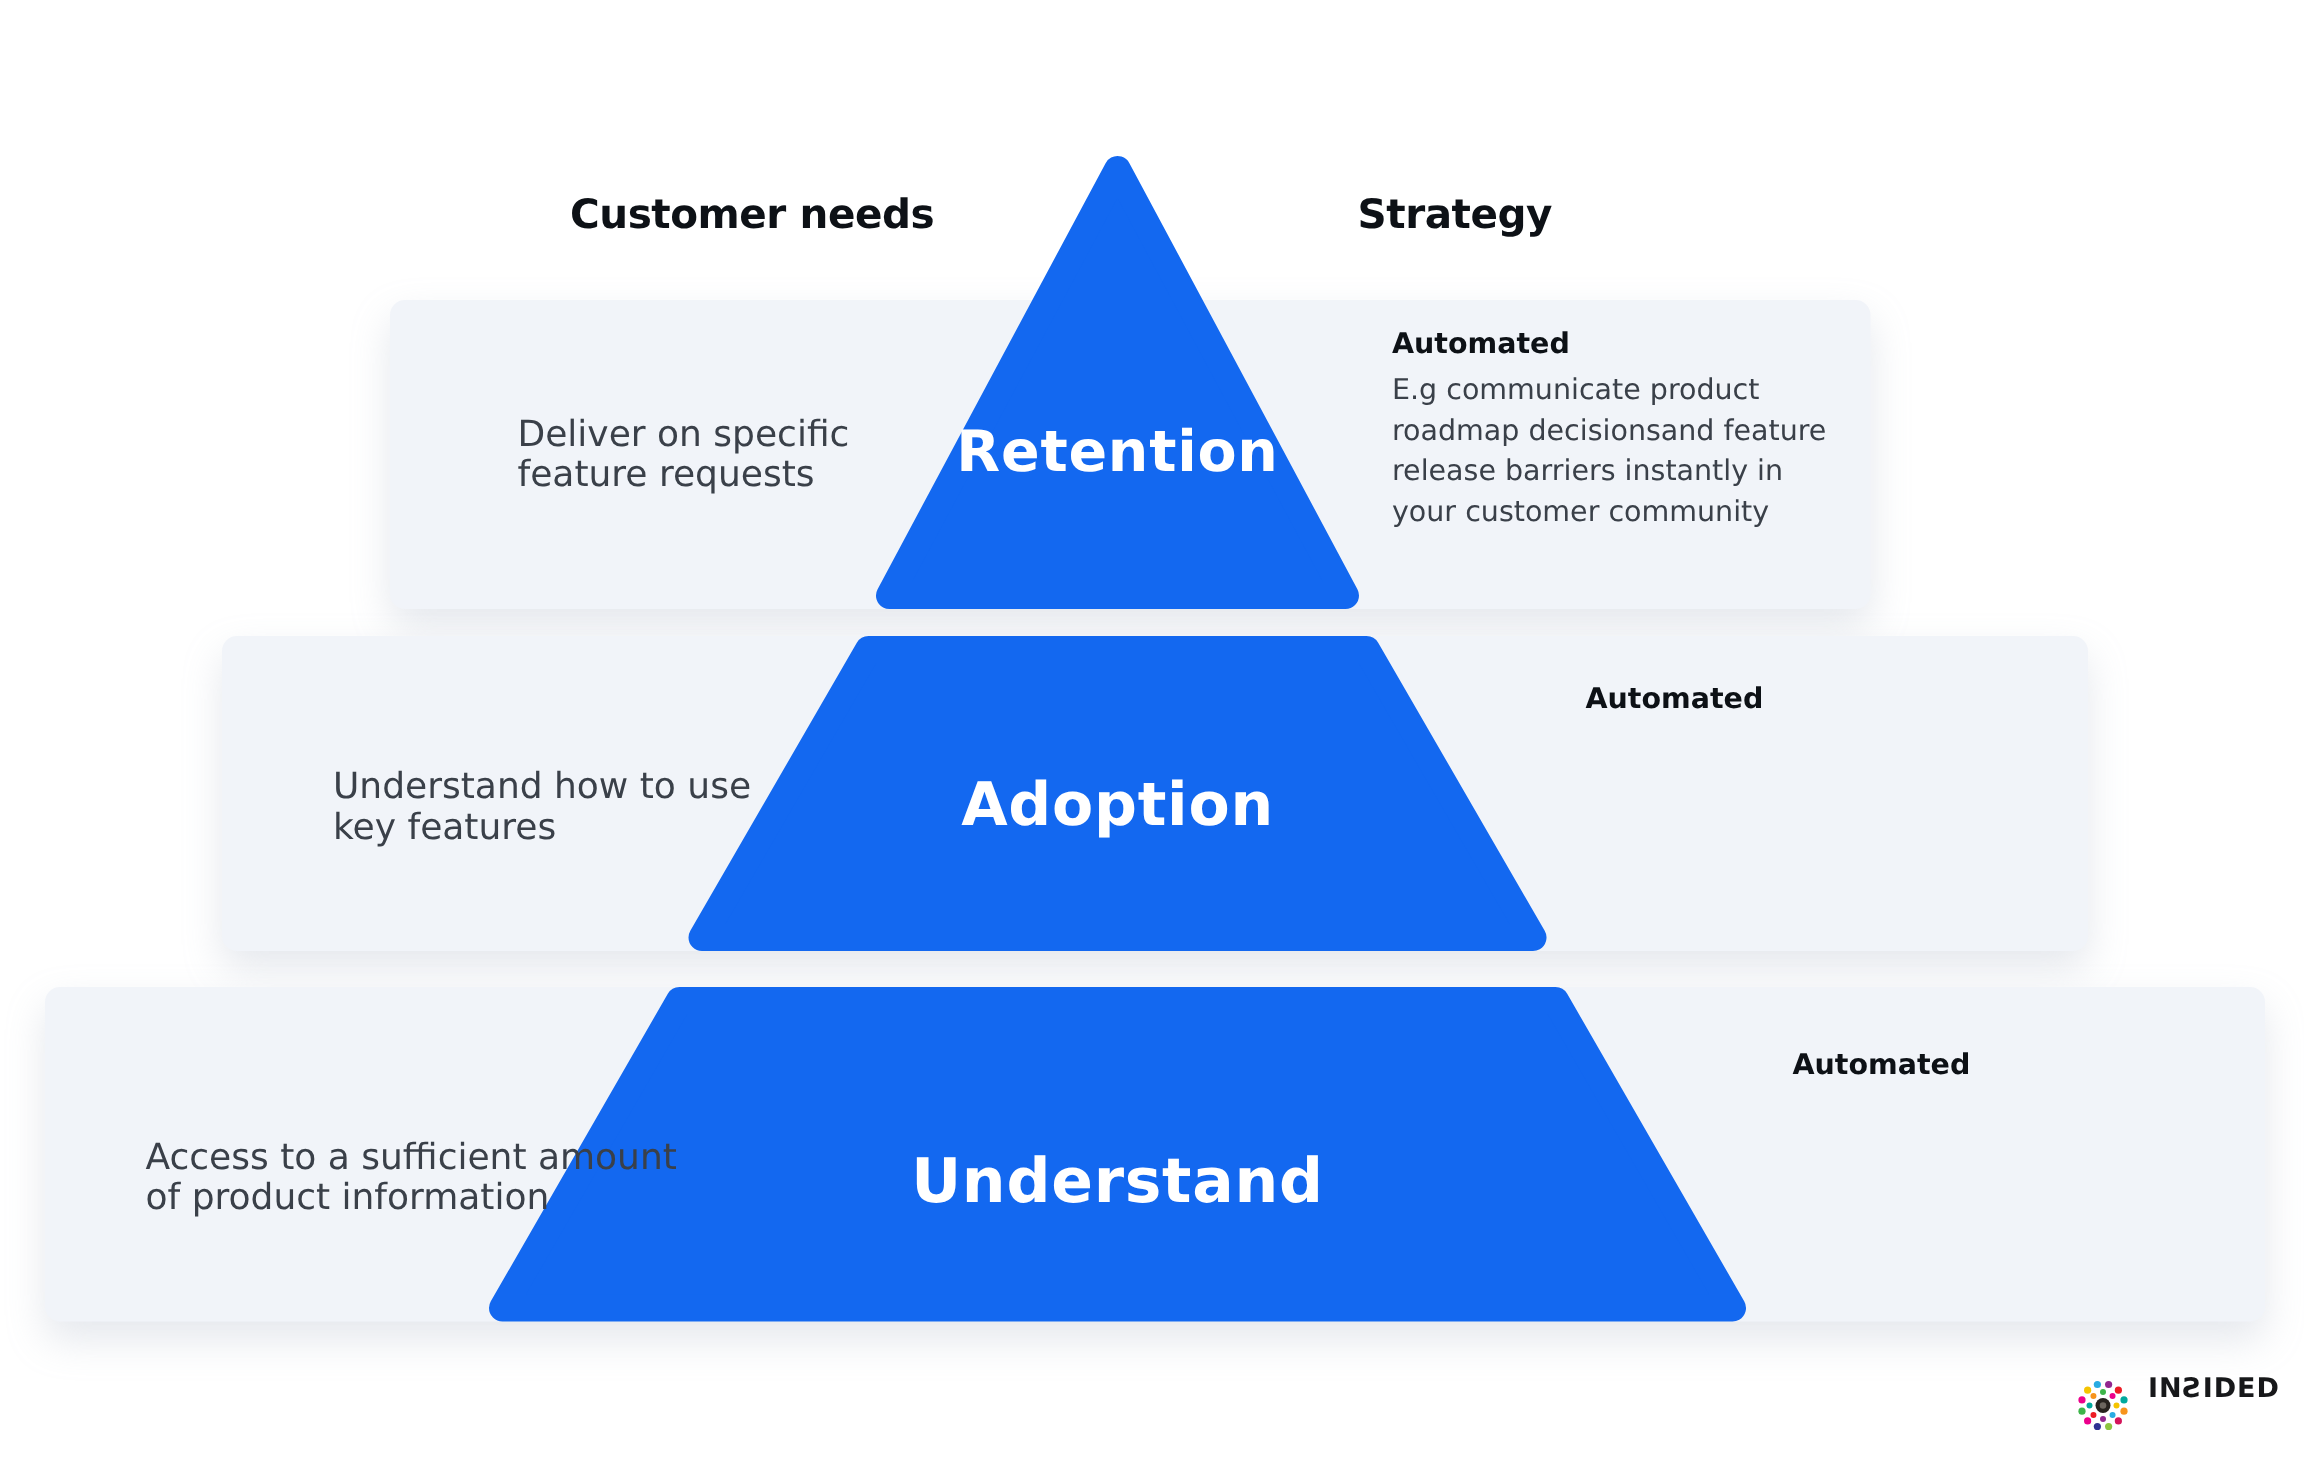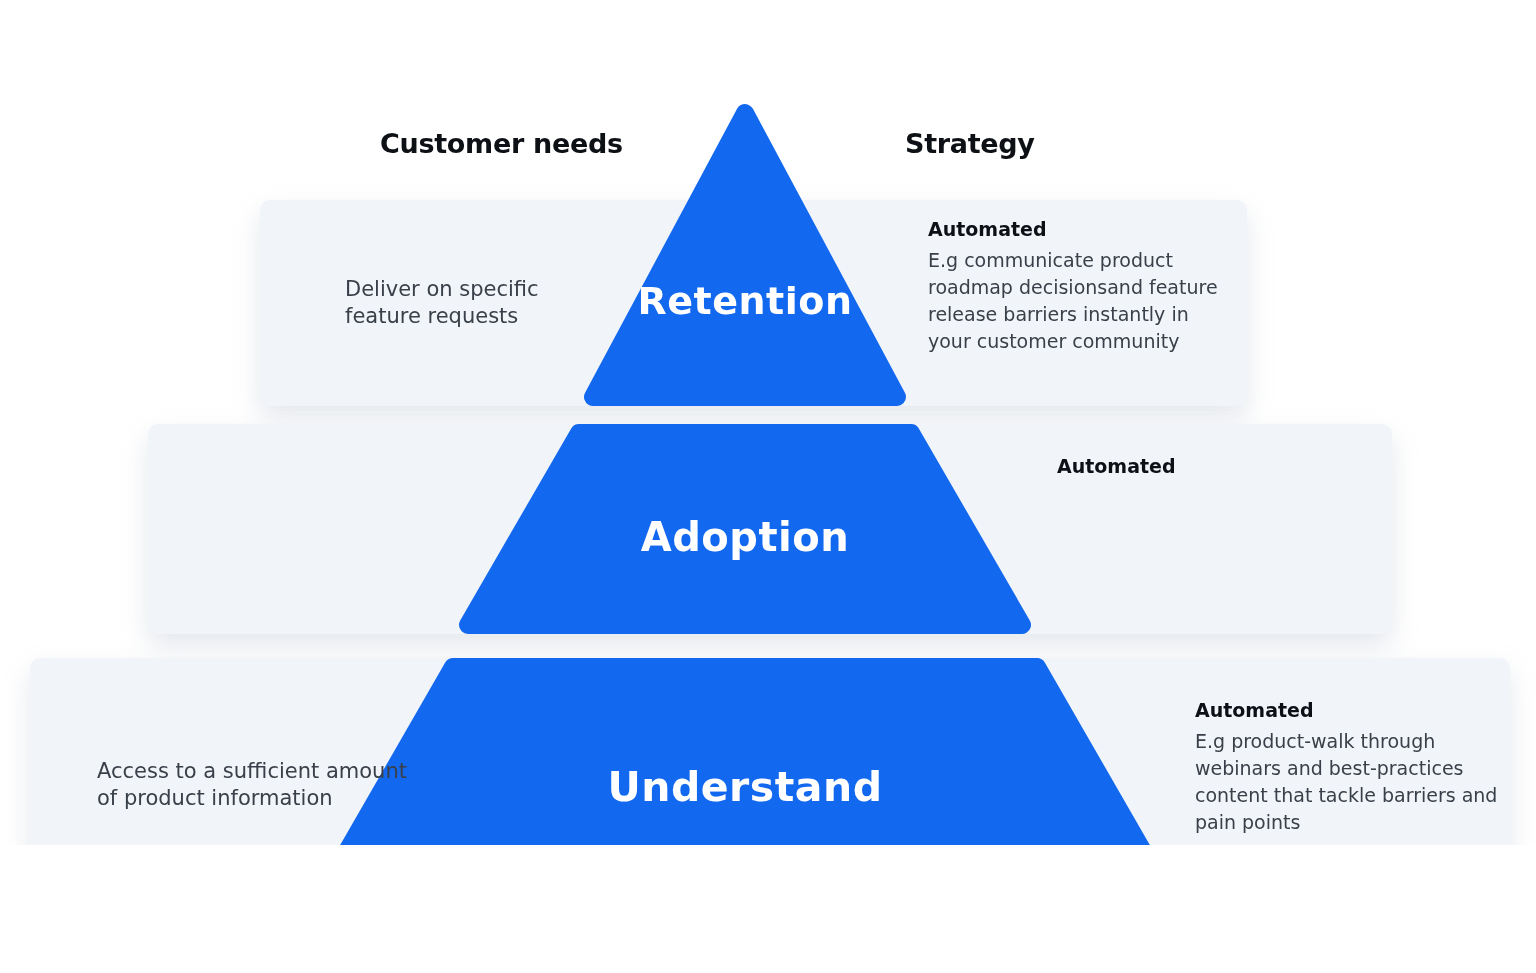--- a/index.html
+++ b/index.html
@@ -1,37 +1,37 @@
 <!DOCTYPE html>
 <html><head>
 <meta charset="utf-8">
 <style>
   html,body{margin:0;padding:0;background:#ffffff;}
   .canvas{
-    position:relative;width:1536px;height:845px;overflow:hidden;
+    position:relative;width:1536px;height:973px;overflow:hidden;
     background:#ffffff;
     font-family:"DejaVu Sans","Liberation Sans",sans-serif;
     color:var(--body-text,#3a4049);
   }
   .col-header{
     position:absolute;font-size:27px;font-weight:bold;
     color:var(--heading-text,#0d1116);letter-spacing:-0.3px;
   }
   .col-header.left{left:380px;top:128px;}
   .col-header.right{left:905px;top:128px;}
   .card{
     position:absolute;background:var(--card-bg,#f1f4f9);border-radius:10px;
     box-shadow:0 12px 26px rgba(160,172,192,0.28);
   }
   .card.c1{left:260px;top:200px;width:987px;height:206px;}
   .card.c2{left:148px;top:424px;width:1244px;height:210px;}
   .card.c3{left:30px;top:658px;width:1480px;height:223px;}
   .pyramid-svg{position:absolute;left:0;top:0;}
   .need-text{
-    position:absolute;font-size:21px;line-height:27px;white-space:pre-line;
+    position:absolute;font-size:24px;line-height:27px;white-space:pre-line;
     color:var(--body-text,#3a4049);
   }
   .need-text.n1{left:345px;top:276px;}
   .need-text.n2{left:222px;top:511px;}
   .need-text.n3{left:97px;top:758px;}
   .strategy-block{position:absolute;width:310px;}
   .strategy-block .s-title{
     font-size:19px;font-weight:bold;color:var(--heading-text,#0d1116);
     margin-bottom:7px;
   }
@@ -77,39 +77,37 @@
 
   <div class="col-header left">Customer needs</div>
   <div class="col-header right">Strategy</div>
 
   <div class="tier-label t2">Adoption</div>
   <div class="tier-label t1">Retention</div>
   <div class="tier-label t3">Understand</div>
 
   <div class="need-text n1">Deliver on specific
 feature requests</div>
+  <div class="need-text n2">Understand how to use
+key features</div>
   <div class="need-text n3">Access to a sufficient amount
 of product information</div>
 
   <div class="strategy-block s1">
     <div class="s-title">Automated</div>
     <div class="s-body">E.g  communicate product
 roadmap decisionsand feature
 release barriers instantly in
 your customer community</div>
   </div>
   <div class="strategy-block s2">
     <div class="s-title">Automated</div>
   </div>
   <div class="strategy-block s3">
     <div class="s-title">Automated</div>
-    <div class="s-body">E.g product-walk through
-webinars and best-practices
-content that tackle barriers and
-pain points</div>
   </div>
 
   <div class="logo">
     <span class="logo-burst"><svg viewBox="-22 -22 44 44" width="44" height="44">
           <circle cx="0" cy="0" r="5" fill="#26221e"></circle>
           <circle cx="0" cy="0" r="2.2" fill="#6b655e"></circle>
           <circle cx="0.00" cy="-9.00" r="2" fill="#3db54a"></circle>
           <circle cx="6.36" cy="-6.36" r="2" fill="#ec008c"></circle>
           <circle cx="9.00" cy="0.00" r="2" fill="#f5c400"></circle>
           <circle cx="6.36" cy="6.36" r="2" fill="#29abe2"></circle>

